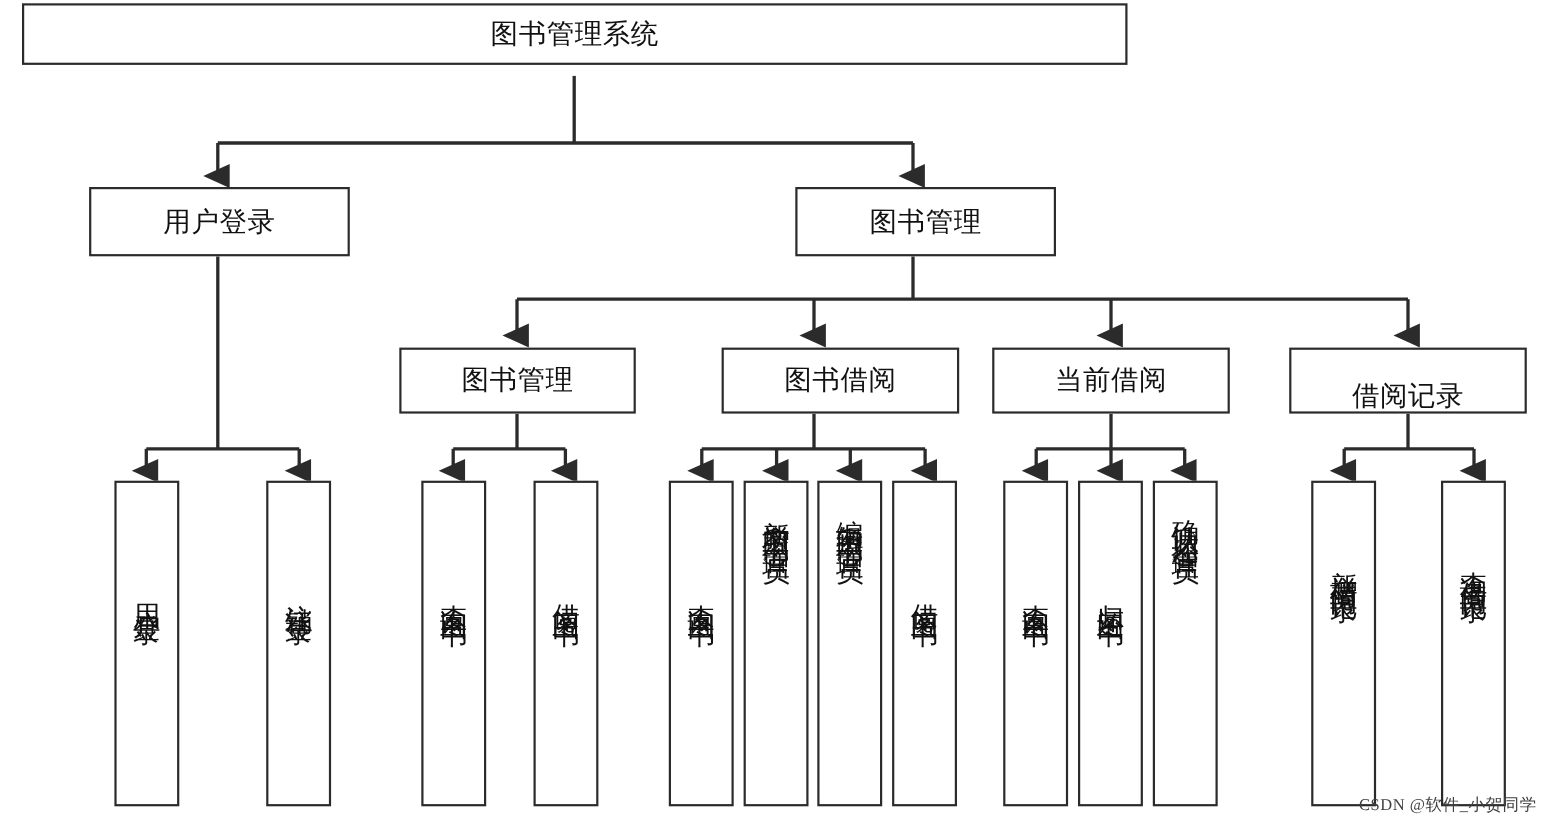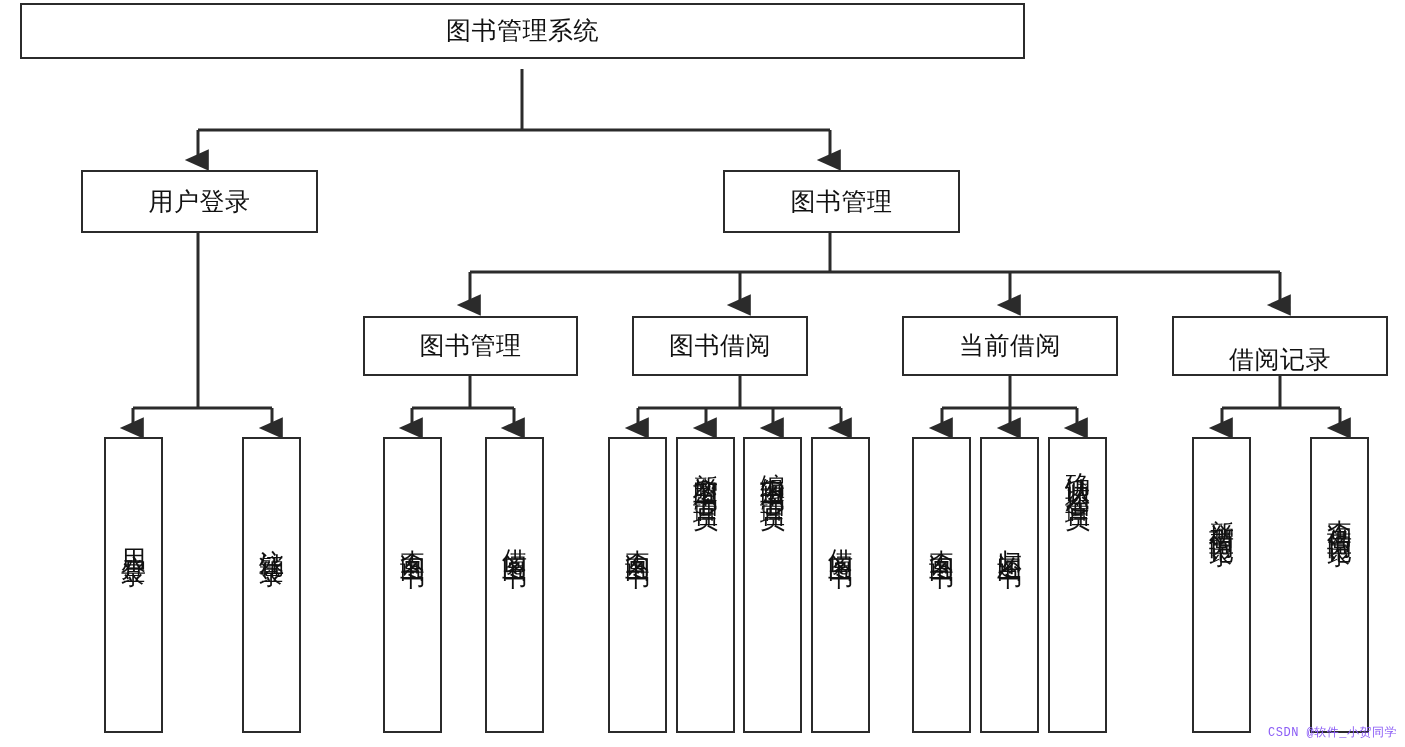--- a/index.html
+++ b/index.html
@@ -70,23 +70,23 @@
   .node.vert.high .node-label {
     padding-top: 8px;
   }
   .node.vert.midlow .node-label {
     padding-top: 54px;
   }
   .watermark {
     position: absolute;
     right: 8px;
     bottom: 6px;
-    font-size: 12px;
-    color: #8b5cf6;
-    font-family: Liberation Mono, monospace;
+    font-size: 15px;
+    color: #404040;
+    font-family: Liberation Serif, serif;
     white-space: nowrap;
     letter-spacing: 0.5px;
   }
 </style>
 </head>
 <body>
 
 <div id="diagram-root">
 
   <svg id="edges-layer" viewBox="0 0 1405 747" width="1405" height="747">
@@ -151,21 +151,21 @@
   </div>
 
   <div class="node horiz" style="left:711px; top:170px; width:237px; height:63px;margin-left:12px;">
     <span class="node-label">图书管理</span>
   </div>
 
   <div class="node horiz" style="left:363px; top:316px; width:215px; height:60px;">
     <span class="node-label">图书管理</span>
   </div>
 
-  <div class="node horiz" style="left:632px; top:316px; width:176px; height:60px;">
+  <div class="node horiz" style="left:656px; top:316px; width:216px; height:60px;">
     <span class="node-label">图书借阅</span>
   </div>
 
   <div class="node horiz" style="left:902px; top:316px; width:216px; height:60px;align-items:center;">
     <span class="node-label">当前借阅</span>
   </div>
 
   <div class="node horiz" style="left:1172px; top:316px; width:216px; height:60px;align-items:flex-end;">
     <span class="node-label">借阅记录</span>
   </div>

